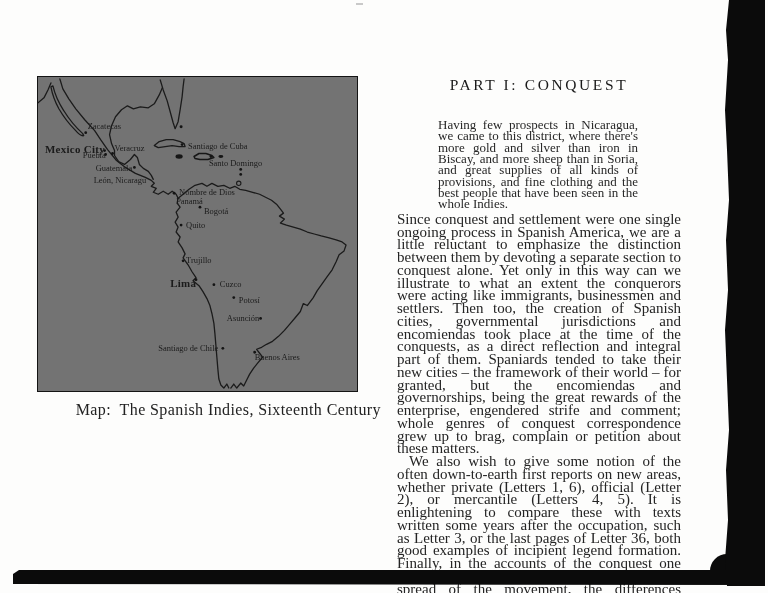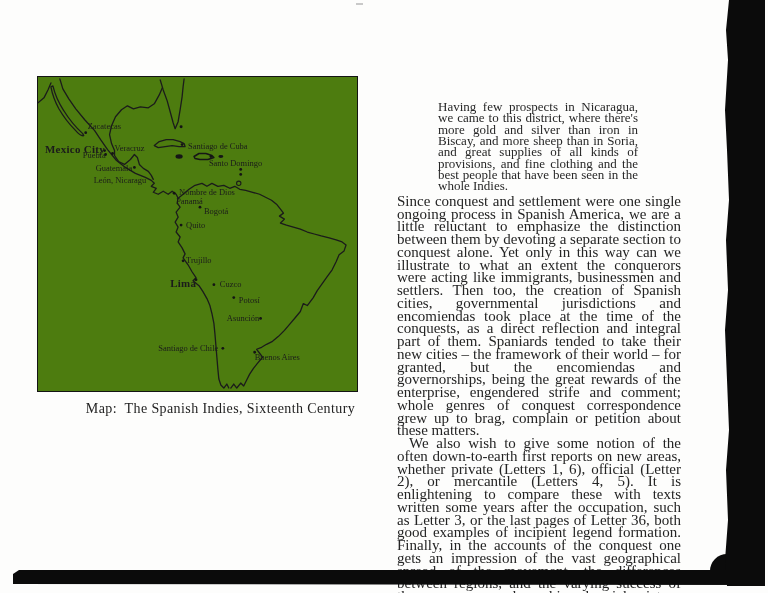--- a/index.html
+++ b/index.html
@@ -5,30 +5,30 @@
   html,body{margin:0;padding:0;}
   body{width:768px;height:593px;background:#ffffff;overflow:hidden;
        font-family:"Liberation Serif", serif;color:#1e1e1e;}
   .page{position:relative;width:768px;height:593px;background:#fdfdfc;}
 
   
   .top-tick{position:absolute;left:356px;top:3px;width:7px;height:2px;background:#c9c9c9;}
 
   
   .map-frame{position:absolute;left:37px;top:76px;width:321px;height:316px;
-             border:1.6px solid #141414;box-sizing:border-box;background:#4d7c0f;}
+             border:1.6px solid #141414;box-sizing:border-box;background:#737373;}
   .map-frame svg{display:block;width:100%;height:100%;}
   .coast{fill:none;stroke:#1b1b1b;stroke-width:1.3;stroke-linecap:round;stroke-linejoin:round;}
   .island-fill{fill:#161616;stroke:none;}
   .island-outline{fill:none;stroke:#161616;stroke-width:1.5;stroke-linejoin:round;}
   .city-dot{fill:#141414;}
   .city-label{font-family:"Liberation Serif", serif;font-size:8.5px;fill:#1b1b1b;}
   .city-label.bold{font-size:11px;font-weight:bold;letter-spacing:.3px;}
-  .map-caption{position:absolute;left:60px;top:401px;width:321px;text-align:center;
-               font-size:14px;letter-spacing:.4px;color:#222;white-space:pre;}
+  .map-caption{position:absolute;left:60px;top:401px;width:321px;text-align:right;
+               font-size:16px;letter-spacing:.4px;color:#222;white-space:pre;}
 
   
   .column{position:absolute;left:397px;top:76px;width:284px;}
   .part-title{margin:0;text-align:center;font-size:15.5px;font-weight:normal;
               letter-spacing:2.6px;color:#1a1a1a;white-space:pre;}
   .epigraph{margin:25px 43px 0 41px;font-size:13px;line-height:11.35px;
             text-align:justify;color:#272727;}
   .attribution{margin:2px 0 0 73px;font-size:9.8px;color:#272727;}
   .body-text{margin-top:3px;font-size:15px;line-height:12.75px;
              text-align:justify;color:#242424;}
@@ -131,20 +131,21 @@
           <circle cx="186" cy="273" r="1.4" class="city-dot"></circle>
           <text x="121" y="276" class="city-label">Santiago de Chile</text>
           <circle cx="218" cy="277" r="1.4" class="city-dot"></circle>
           <text x="218" y="285" class="city-label">Buenos Aires</text>
         </g>
     </svg>
   </div>
   <div class="map-caption">Map:  The Spanish Indies, Sixteenth Century</div>
 
   <div class="column">
+    <h1 class="part-title">PART I: CONQUEST</h1>
     <div class="epigraph">Having few prospects in Nicaragua, we came to this district, where there's more gold and silver than iron in Biscay, and more sheep than in Soria, and great supplies of all kinds of provisions, and fine clothing and the best people that have been seen in the whole Indies.</div>
     <div class="body-text">
       <p>Since conquest and settlement were one single ongoing process in Spanish America, we are a little reluctant to emphasize the distinction between them by devoting a separate section to conquest alone. Yet only in this way can we illustrate to what an extent the conquerors were acting like immigrants, businessmen and settlers. Then too, the creation of Spanish cities, governmental jurisdictions and encomiendas took place at the time of the conquests, as a direct reflection and integral part of them. Spaniards tended to take their new cities – the framework of their world – for granted, but the encomiendas and governorships, being the great rewards of the enterprise, engendered strife and comment; whole genres of conquest correspondence grew up to brag, complain or petition about these matters.</p>
       <p>We also wish to give some notion of the often down-to-earth first reports on new areas, whether private (Letters 1, 6), official (Letter 2), or mercantile (Letters 4, 5). It is enlightening to compare these with texts written some years after the occupation, such as Letter 3, or the last pages of Letter 36, both good examples of incipient legend formation. Finally, in the accounts of the conquest one gets an impression of the vast geographical spread of the movement, the differences between regions, and the varying success of the conquerors, who achieved quick victory and large rewards in the most densely settled areas of the Andes and Mexico, but experienced long struggles and relative poverty elsewhere.</p>
     </div>
     <div class="page-number">1</div>
   </div>
 
   <div class="scan-corner"></div>
   <div class="scan-bar-right"></div>

